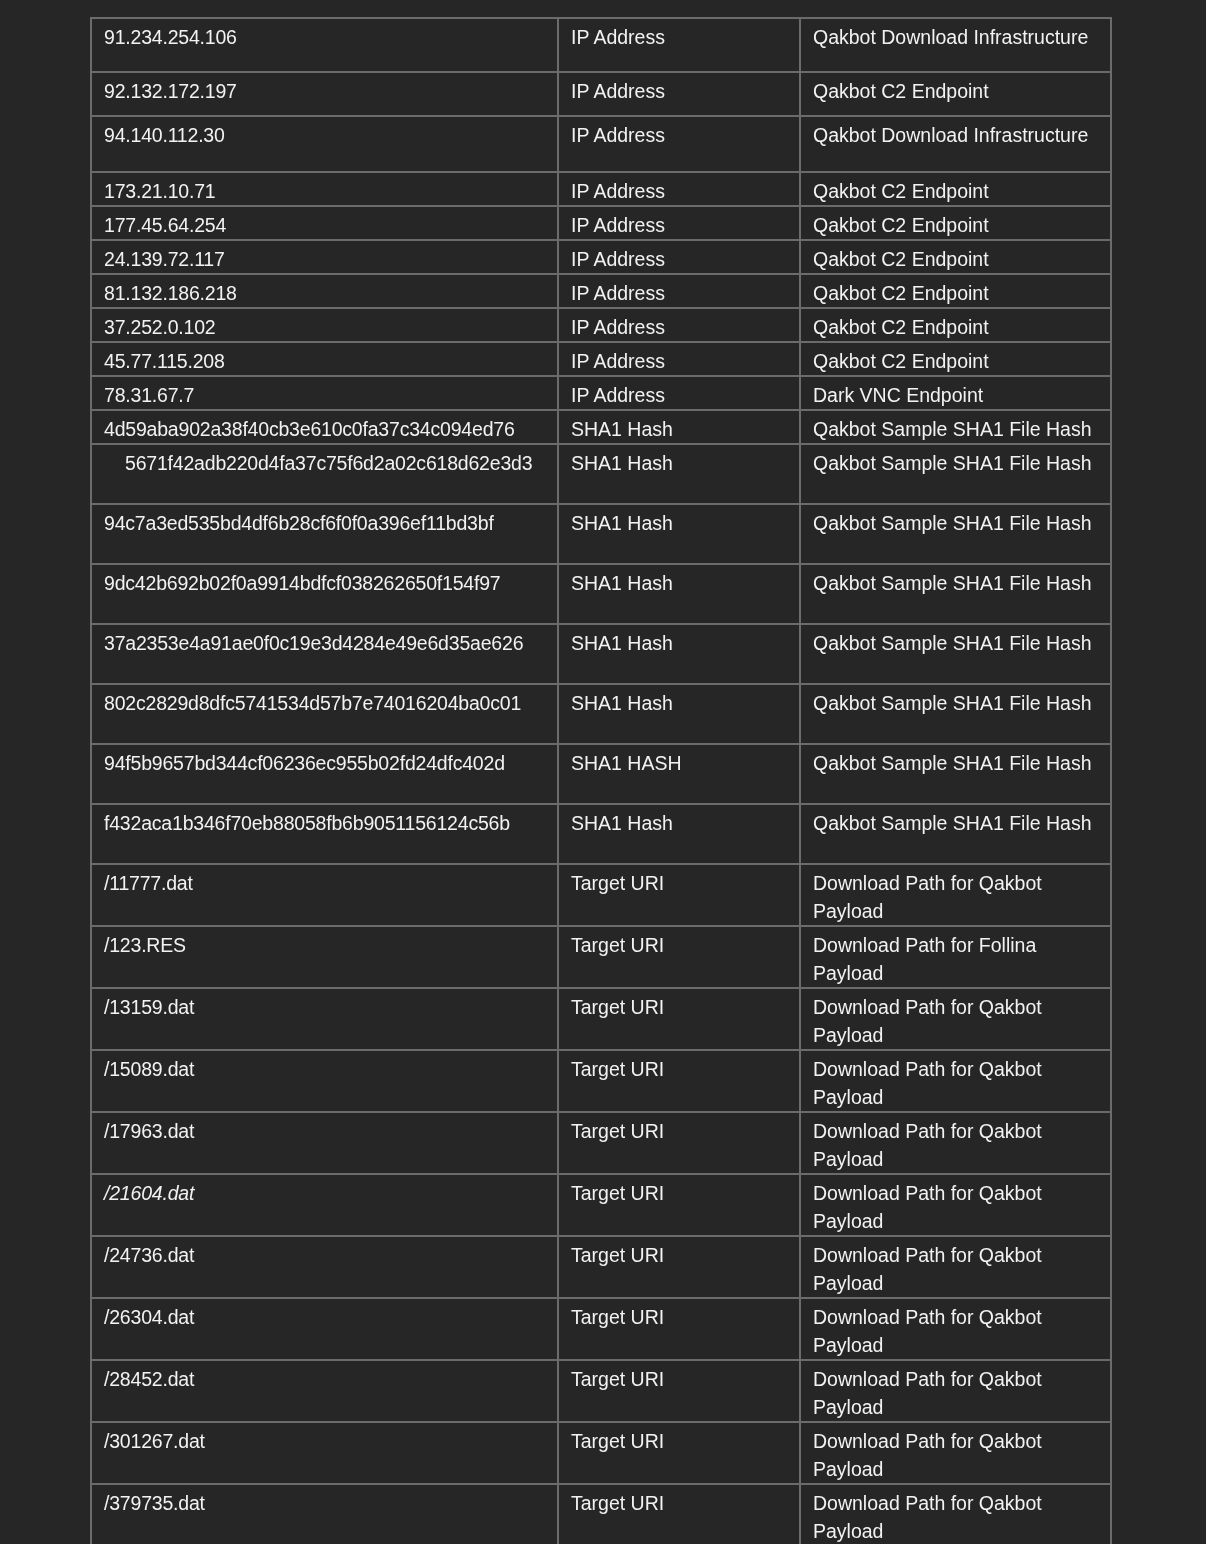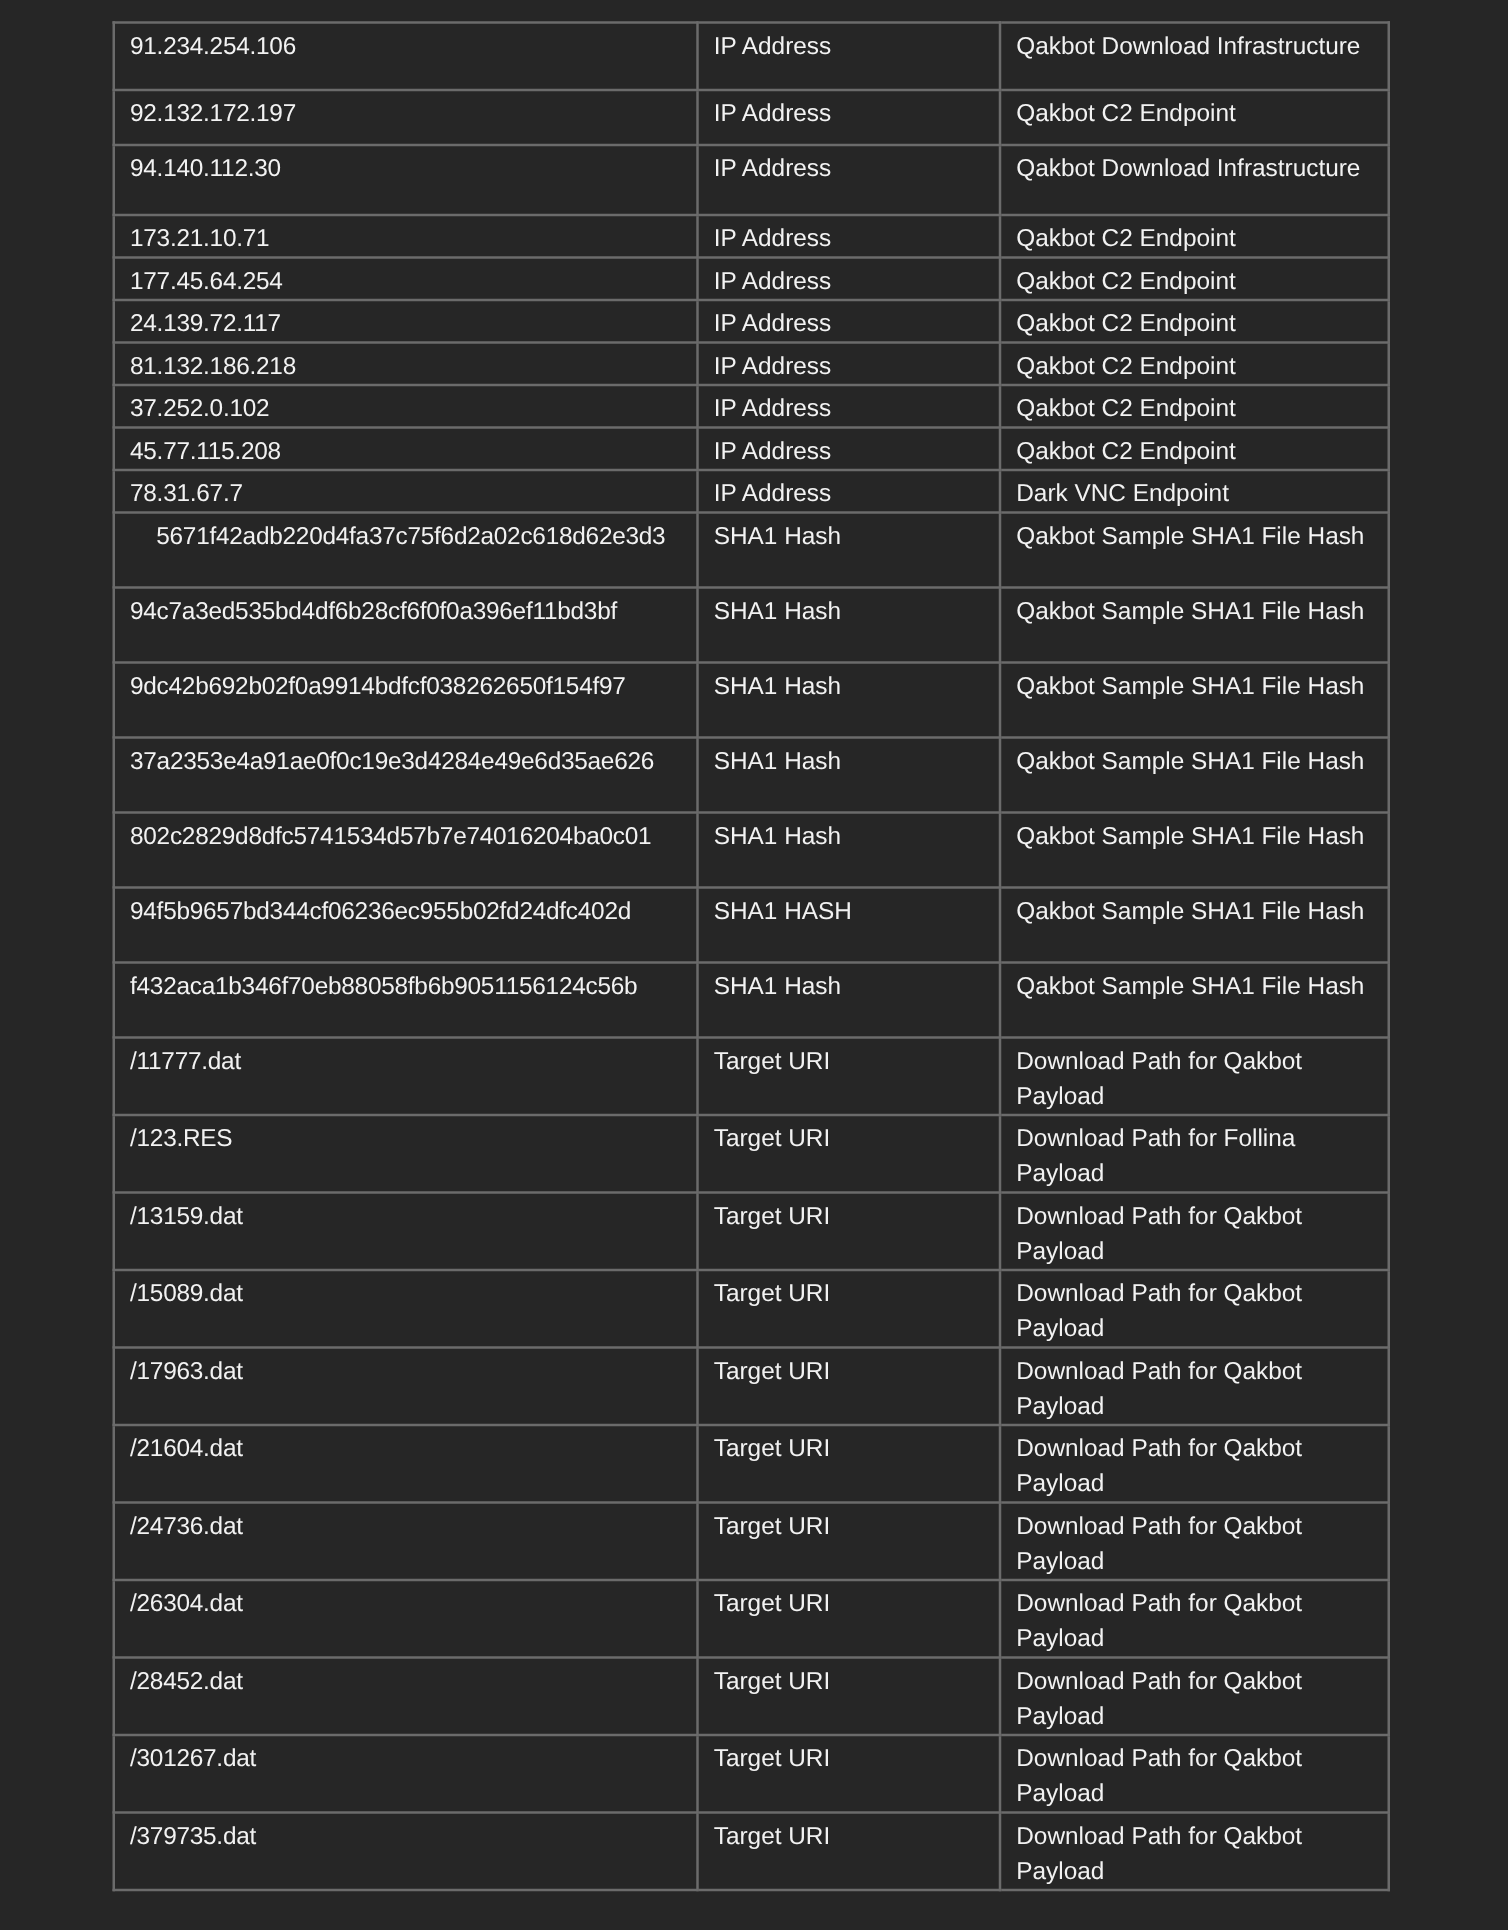--- a/index.html
+++ b/index.html
@@ -88,20 +88,25 @@
       <tr style="height: 34px;">
       <td class="ind" style="height: 34px;">45.77.115.208</td>
       <td style="height: 34px;">IP Address</td>
       <td style="height: 34px;">Qakbot C2 Endpoint</td>
     </tr>
       <tr style="height: 34px;">
       <td class="ind" style="height: 34px;">78.31.67.7</td>
       <td style="height: 34px;">IP Address</td>
       <td style="height: 34px;">Dark VNC Endpoint</td>
     </tr>
+      <tr style="height: 34px;">
+      <td class="ind" style="height: 34px;">4d59aba902a38f40cb3e610c0fa37c34c094ed76</td>
+      <td style="height: 34px;">SHA1 Hash</td>
+      <td style="height: 34px;">Qakbot Sample SHA1 File Hash</td>
+    </tr>
       <tr style="height: 60px;">
       <td class="ind" style="height: 60px; padding-left: 33px;">5671f42adb220d4fa37c75f6d2a02c618d62e3d3</td>
       <td style="height: 60px;">SHA1 Hash</td>
       <td style="height: 60px;">Qakbot Sample SHA1 File Hash</td>
     </tr>
       <tr style="height: 60px;">
       <td class="ind" style="height: 60px;">94c7a3ed535bd4df6b28cf6f0f0a396ef11bd3bf</td>
       <td style="height: 60px;">SHA1 Hash</td>
       <td style="height: 60px;">Qakbot Sample SHA1 File Hash</td>
     </tr>
@@ -149,21 +154,21 @@
       <td class="ind" style="height: 54px;">/15089.dat</td>
       <td style="height: 54px;">Target URI</td>
       <td style="height: 54px;">Download Path for Qakbot Payload</td>
     </tr>
       <tr style="height: 56px;">
       <td class="ind" style="height: 56px;">/17963.dat</td>
       <td style="height: 56px;">Target URI</td>
       <td style="height: 56px;">Download Path for Qakbot Payload</td>
     </tr>
       <tr style="height: 54px;">
-      <td class="ind" style="height: 54px;">/21604.dat</td>
+      <td class="ind" style="height: 54px; font-style: italic;">/21604.dat</td>
       <td style="height: 54px;">Target URI</td>
       <td style="height: 54px;">Download Path for Qakbot Payload</td>
     </tr>
       <tr style="height: 54px;">
       <td class="ind" style="height: 54px;">/24736.dat</td>
       <td style="height: 54px;">Target URI</td>
       <td style="height: 54px;">Download Path for Qakbot Payload</td>
     </tr>
       <tr style="height: 56px;">
       <td class="ind" style="height: 56px;">/26304.dat</td>

